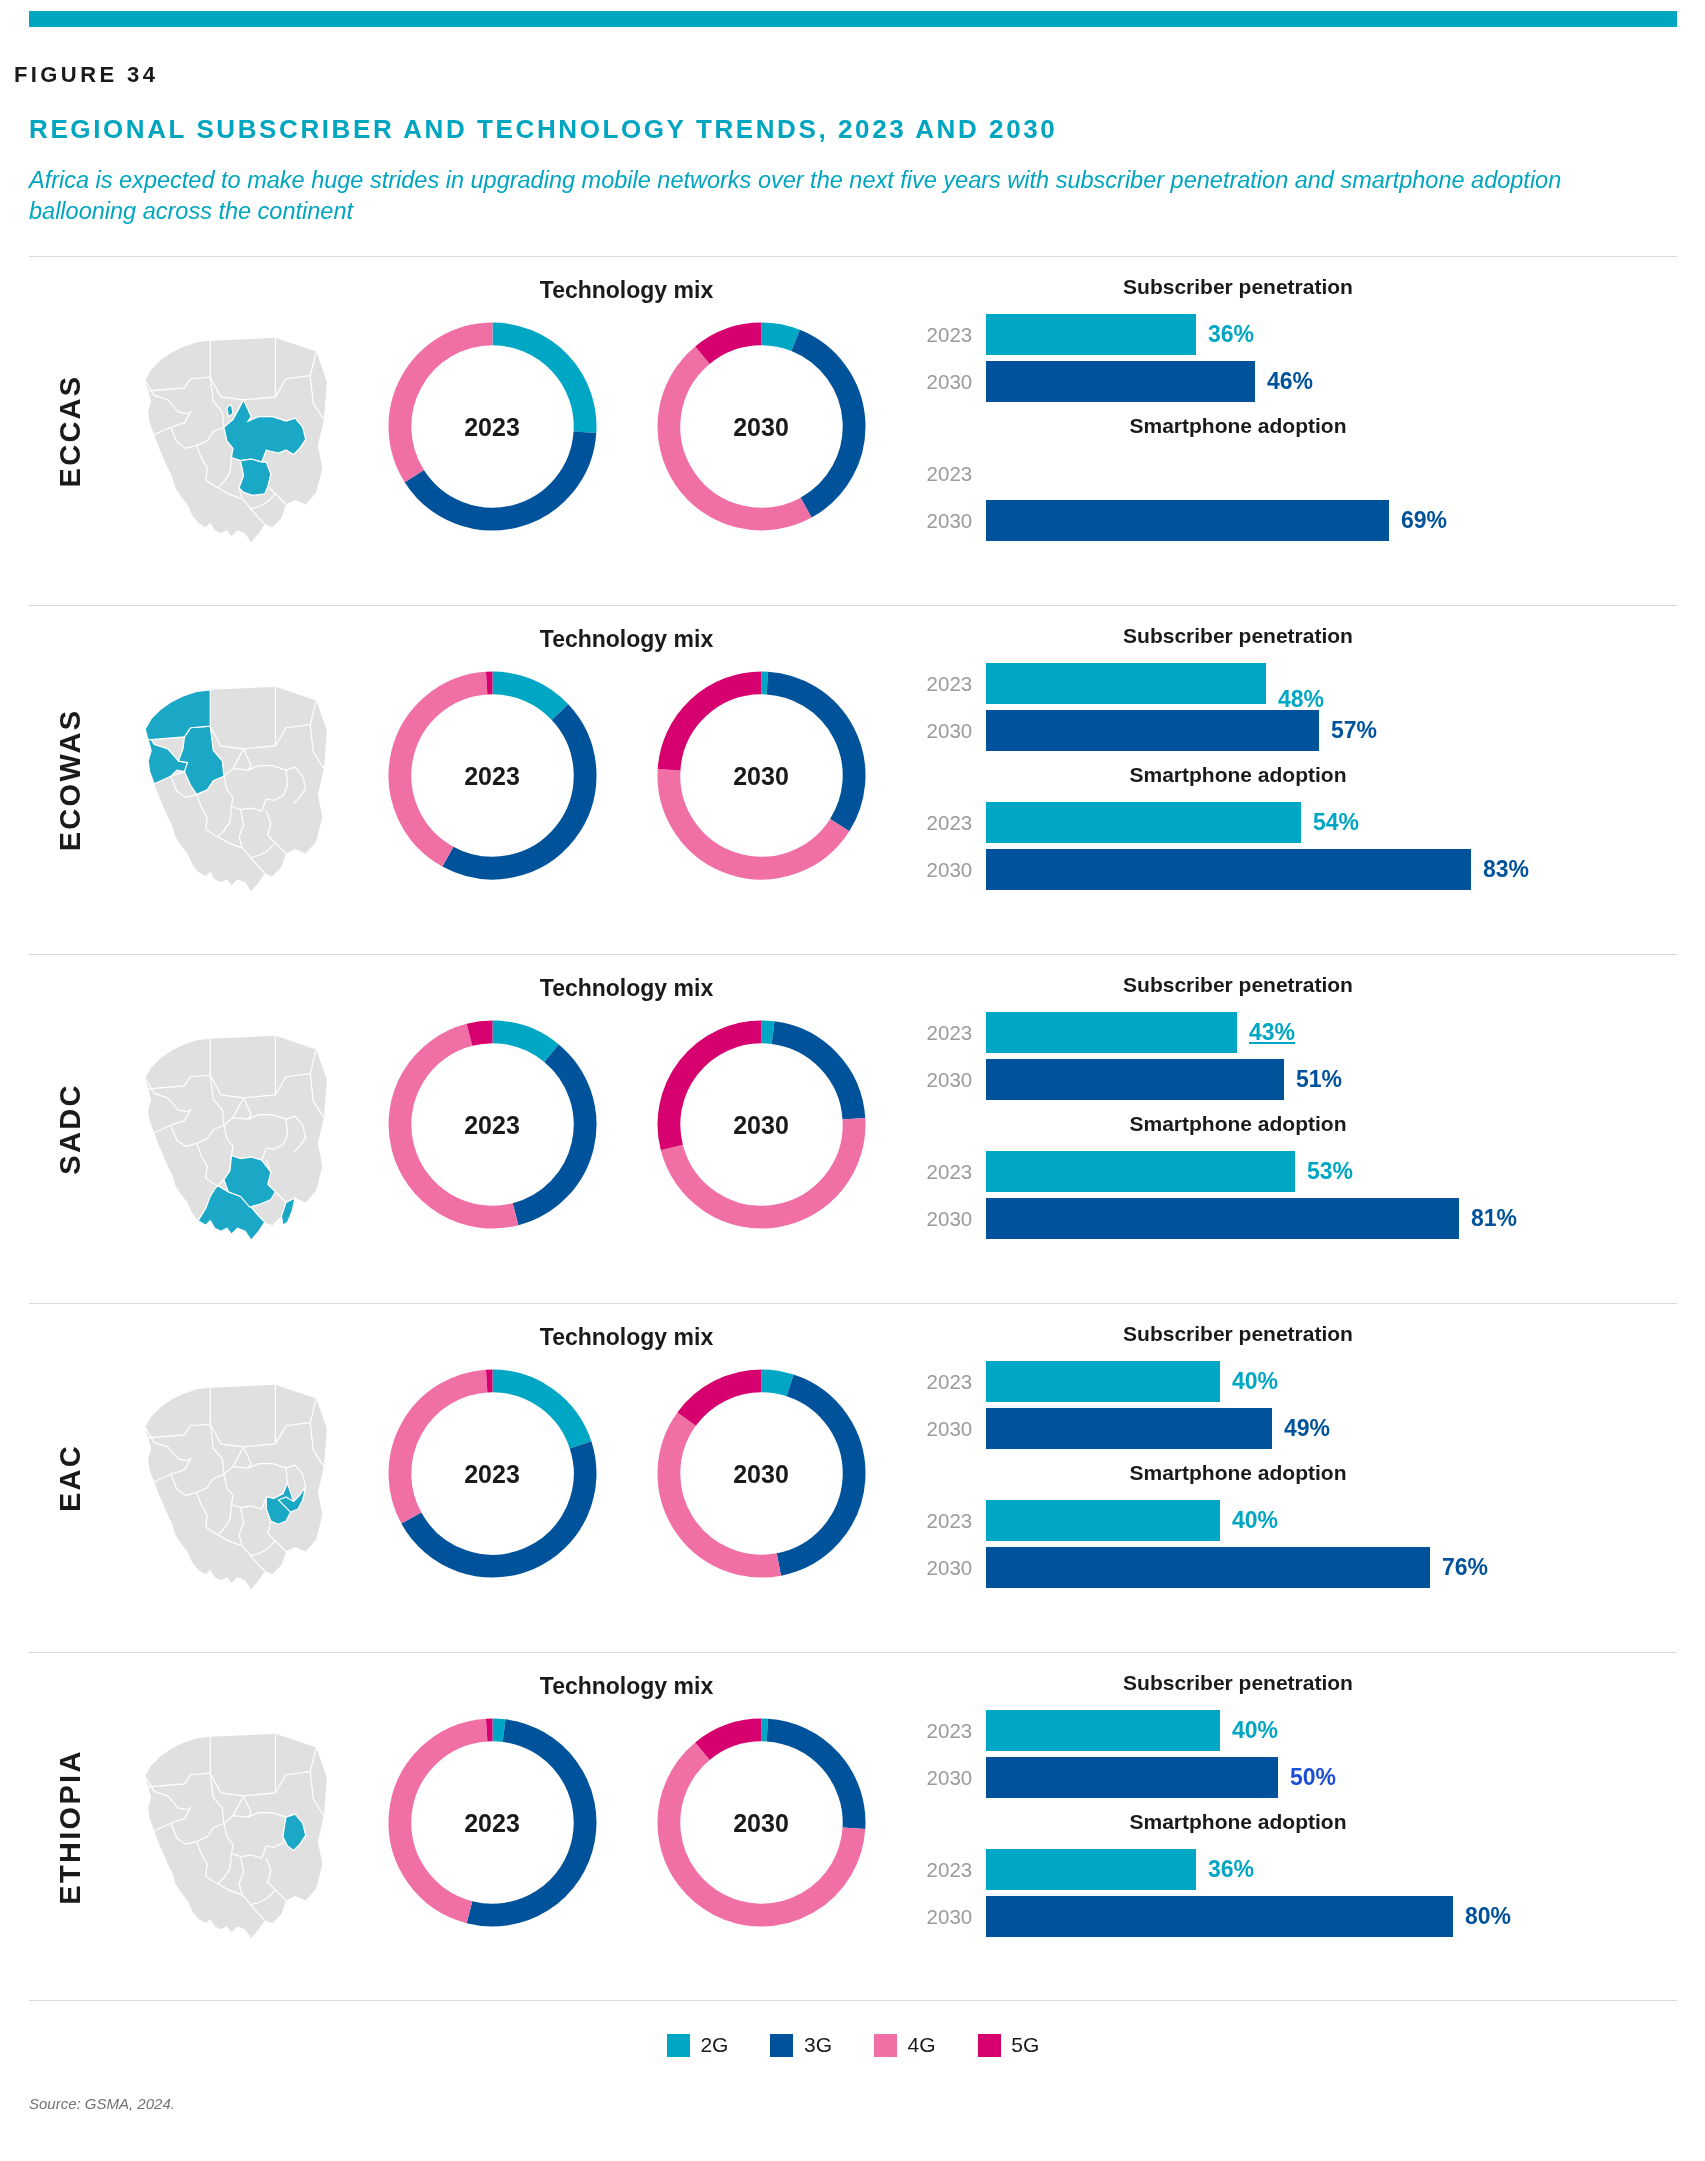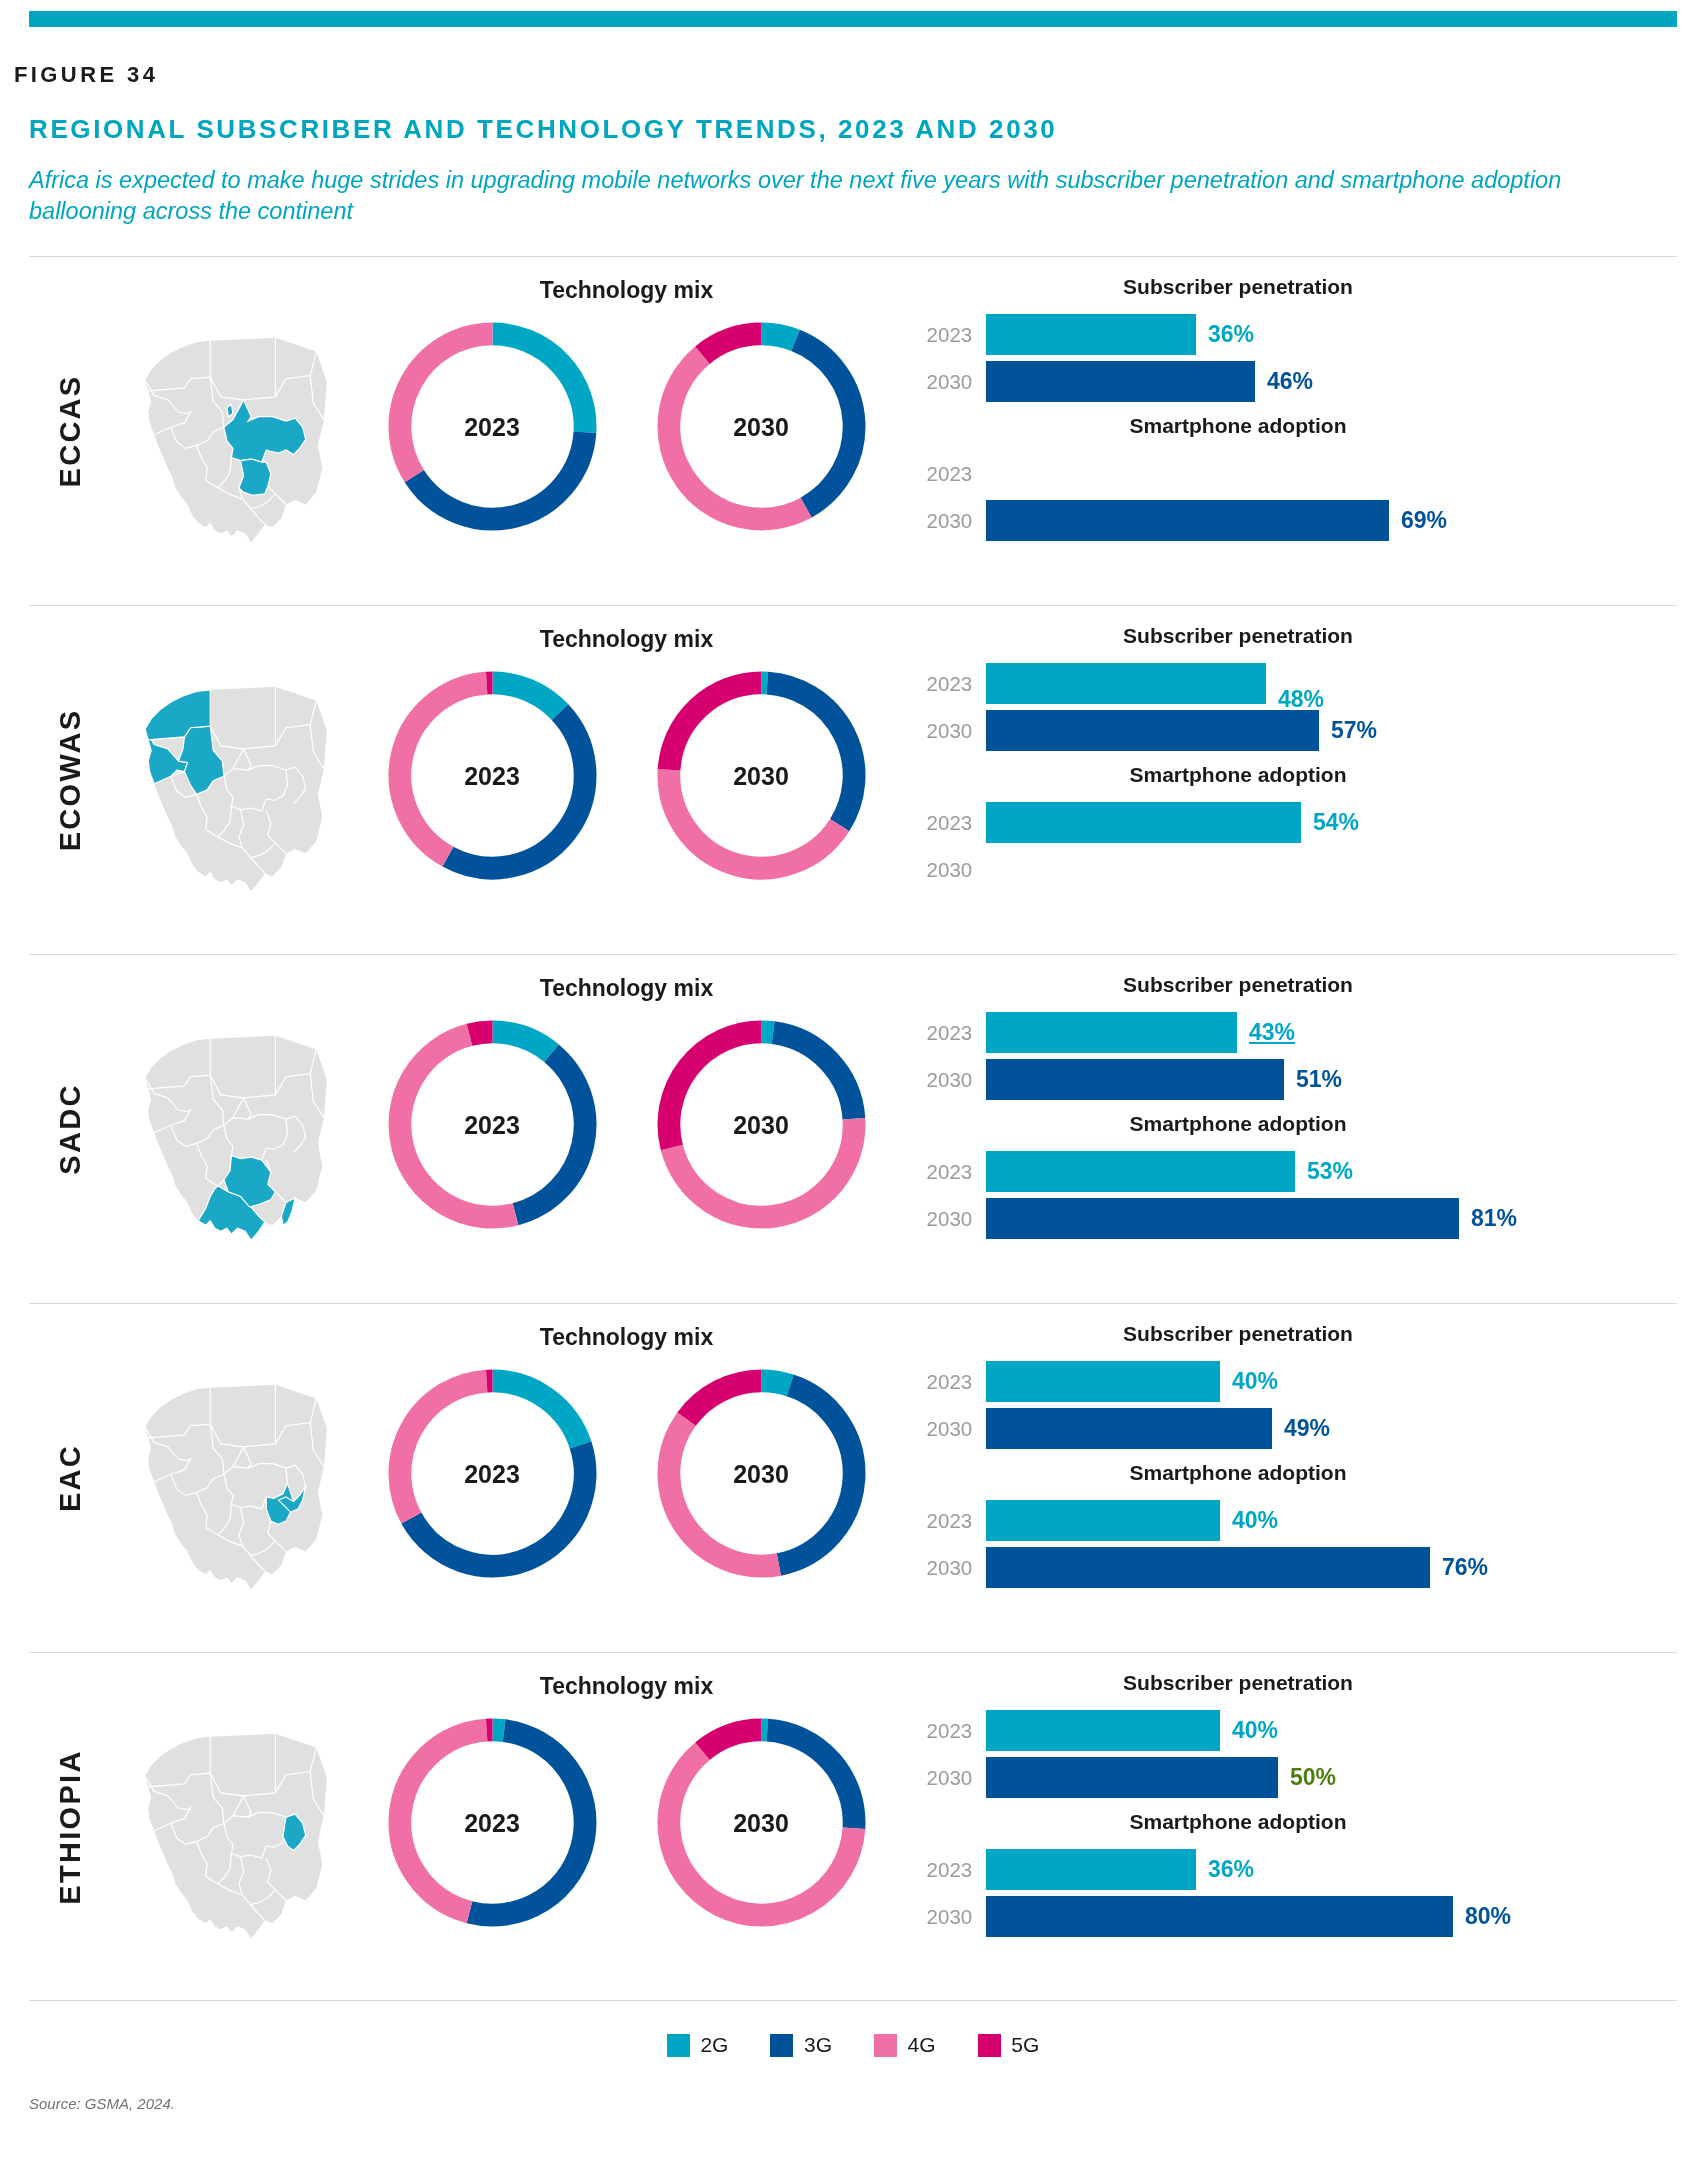--- a/index.html
+++ b/index.html
@@ -283,20 +283,24 @@
             <div class="bar-block-title">Smartphone adoption</div>
             <div class="bar-row">
               <div class="bar-year">2023</div>
               <div class="bar-track">
                 <div class="bar-fill" style="width: 315px; background: rgb(0, 167, 196);"></div>
                 <div class="bar-val" style="color: rgb(0, 167, 196);">54%</div>
               </div>
             </div>
             <div class="bar-row">
               <div class="bar-year">2030</div>
+              <div class="bar-track">
+                <div class="bar-fill" style="width: 485px; background: rgb(0, 83, 155);"></div>
+                <div class="bar-val" style="color: rgb(0, 83, 155);">83%</div>
+              </div>
             </div>
           </div>
         </div>
       </div>
       <div class="row">
         <div class="region-cell">
           <div class="region-label">SADC</div>
         </div>
         <div class="map-cell">
           <svg viewBox="0 0 260 330">
@@ -552,21 +556,21 @@
               <div class="bar-year">2023</div>
               <div class="bar-track">
                 <div class="bar-fill" style="width: 234px; background: rgb(0, 167, 196);"></div>
                 <div class="bar-val" style="color: rgb(0, 167, 196);">40%</div>
               </div>
             </div>
             <div class="bar-row">
               <div class="bar-year">2030</div>
               <div class="bar-track">
                 <div class="bar-fill" style="width: 292px; background: rgb(0, 83, 155);"></div>
-                <div class="bar-val" style="color: #4d7c0f;">50%</div>
+                <div class="bar-val" style="color: #1d4ed8;">50%</div>
               </div>
             </div>
           </div>
           <div class="bar-block">
             <div class="bar-block-title">Smartphone adoption</div>
             <div class="bar-row">
               <div class="bar-year">2023</div>
               <div class="bar-track">
                 <div class="bar-fill" style="width: 210px; background: rgb(0, 167, 196);"></div>
                 <div class="bar-val" style="color: rgb(0, 167, 196);">36%</div>

